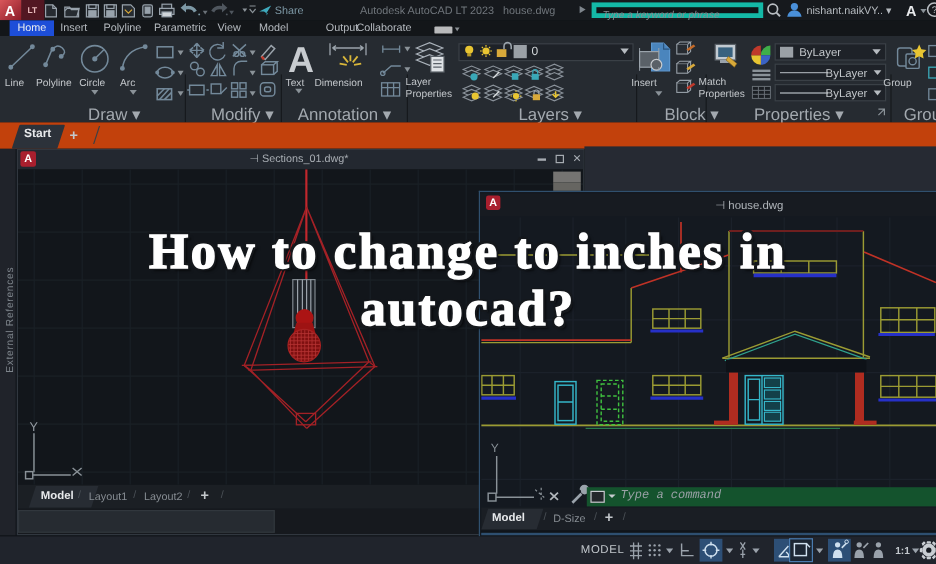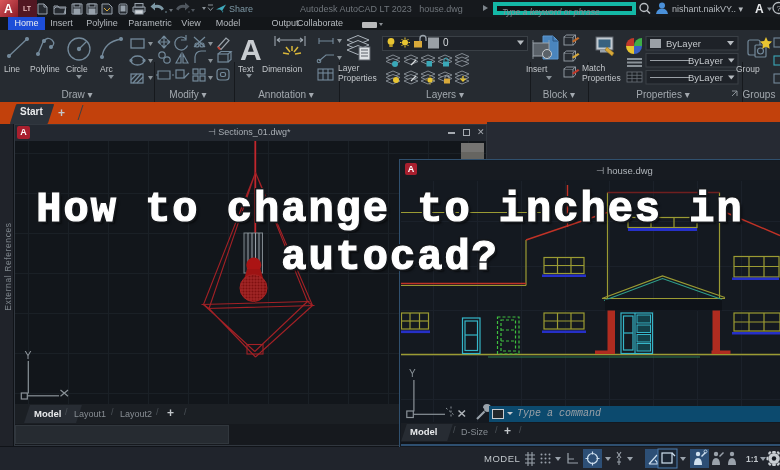--- a/index.html
+++ b/index.html
@@ -3,35 +3,35 @@
 <style>
 *{margin:0;padding:0;box-sizing:border-box}
 html,body{width:780px;height:470px;overflow:hidden;background:#101318;font-family:"Liberation Sans",sans-serif}
 .ab{position:absolute}
 #stage{position:relative;width:780px;height:470px;background:#101318}
 
 #titlebar{left:0;top:0;width:780px;height:17px;background:#16191d}
 #tabrow{left:0;top:17px;width:780px;height:13px;background:#131619}
 .tab{position:absolute;top:0;height:13px;line-height:13px;font-size:9px;color:#b6bbc0;text-align:center}
 #ribbon{left:0;top:30px;width:780px;height:72px;background:#262b31}
-.plabel{position:absolute;top:60px;height:10px;line-height:10px;font-size:10px;color:#a3a9af;text-align:center;width:80px}
+.plabel{position:absolute;top:60px;height:10px;line-height:10px;font-size:14px;color:#a3a9af;text-align:right;width:80px}
 .psep{position:absolute;top:32px;height:66px;width:1px;background:#16191d}
 .ilabel{position:absolute;font-size:8.5px;color:#c3c7cb;height:10px;line-height:10px}
 
 #startrow{left:0;top:102px;width:780px;height:22px;background:#c2410c}
 
 #winsec{left:14px;top:124px;width:473px;height:322px;background:#12161b;border:1px solid #31373f}
 #winsec .tbar{position:absolute;left:0;top:0;width:471px;height:16px;background:#232830}
 #winhouse{left:399px;top:159px;width:381px;height:288px;background:#141920;border-left:1px solid #30506e;border-top:1px solid #30506e}
 #winhouse .tbar{position:absolute;left:0;top:1px;width:380px;height:19px;background:#171b21}
 .wtabs{position:absolute;font-size:9px;color:#878d93}
 
 #statusbar{left:0;top:447px;width:780px;height:23px;background:#20242c}
 
-#overlay{left:0;top:186px;width:780px;text-align:center;font-family:Liberation Mono, monospace;font-weight:bold;color:#fff;font-size:42px;line-height:48px;letter-spacing:2px;-webkit-text-stroke:1.2px #fff;
+#overlay{left:0;top:186px;width:780px;text-align:center;font-family:Liberation Serif, serif;font-weight:bold;color:#fff;font-size:42px;line-height:48px;letter-spacing:2px;-webkit-text-stroke:1.2px #fff;
  text-shadow:-2px -2px 0 #15181c,2px -2px 0 #15181c,-2px 2px 0 #15181c,2px 2px 0 #15181c,0 -2px 0 #15181c,0 2px 0 #15181c,-2px 0 0 #15181c,2px 0 0 #15181c,3px 3px 2px rgba(0,0,0,.55)}
 </style></head>
 <body>
 <div id="stage">
 
 <div class="ab" id="titlebar">
 <svg class="ab" style="left:0;top:0" width="270" height="17" viewBox="0 0 270 17">
 <defs>
           <linearGradient id="ag" x1="0" y1="0" x2="1" y2="1">
             <stop offset="0" stop-color="#d9565a"></stop>
@@ -529,21 +529,21 @@
 <rect x="5.8" y="230" width="6.5" height="6.5"></rect>
 <line x1="12.3" y1="233.3" x2="44" y2="233.3"></line>
 <path d="M45 227 l8 7 M50 225.5 l0 11" stroke-dasharray="2 2" stroke-width="1"></path>
 <path d="M57.5 229.5 l6.5 6 M64 229.5 l-6.5 6" stroke-width="1.5" stroke="#b0b5ba"></path>
 <path d="M76 238 l7.5 -7.5" stroke="#9aa3ab" stroke-width="2.2"></path>
           <path d="M82 227 a4 4 0 1 1 4 4 l-2.5 -1 -0.5 -2.5z" fill="#9aa3ab" stroke="none"></path>
 </g>
 <text x="8" y="196" font-size="10" fill="#8a9298">Y</text>
 </svg>
 
-<div class="ab" style="left:89px;top:246px;width:291px;height:16px;background:#0c4a6e">
+<div class="ab" style="left:89px;top:246px;width:291px;height:16px;background:#14532d">
 <div class="ab" style="left:3px;top:2.5px;width:12px;height:10px;background:#23272b;border:1px solid #c8ccd0"></div>
 <div class="ab" style="left:18px;top:6px;width:0;height:0;border-top:3.5px solid #c8ccd0;border-left:3px solid transparent;border-right:3px solid transparent"></div>
 <div class="ab" style="left:28px;top:2px;font-size:10px;font-style:italic;color:#9ba1a7;font-family:'Liberation Mono',monospace">Type a command</div>
 </div>
 
 <div class="ab" style="left:1px;top:263px;width:379px;height:19px;background:#1a1e24">
 <div class="ab" style="left:3px;top:1px;width:46px;height:17px;background:#272c33;transform:skewX(-18deg)"></div>
 <div class="ab" style="left:9px;top:3px;font-size:9.5px;color:#e8eaec;font-weight:bold">Model</div>
 <div class="wtabs" style="left:60px;top:4px">D-Size</div>
 <div class="ab" style="left:103px;top:1px;font-size:12px;color:#c3c7cb;font-weight:bold">+</div>

